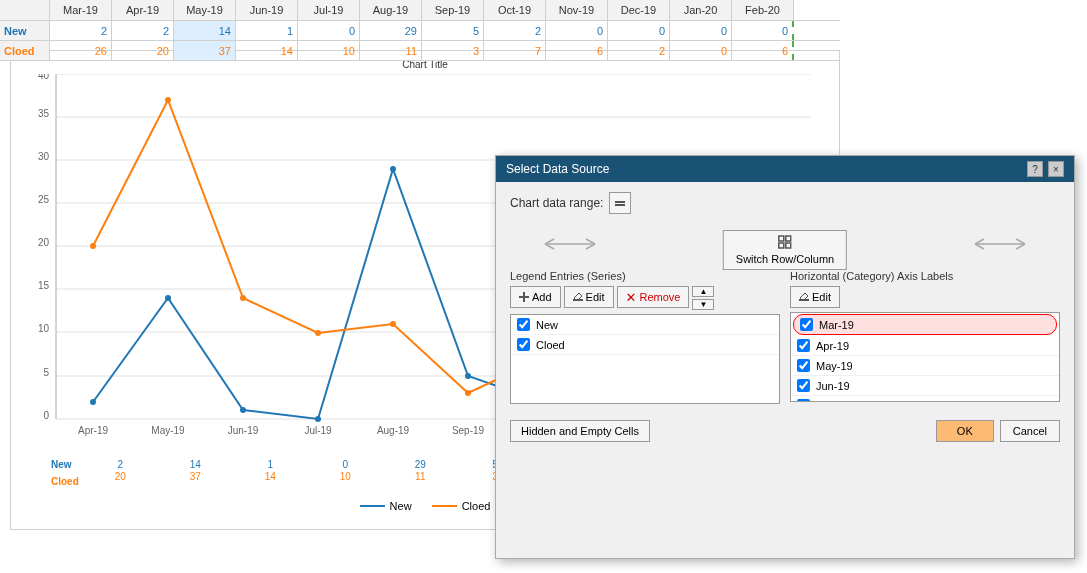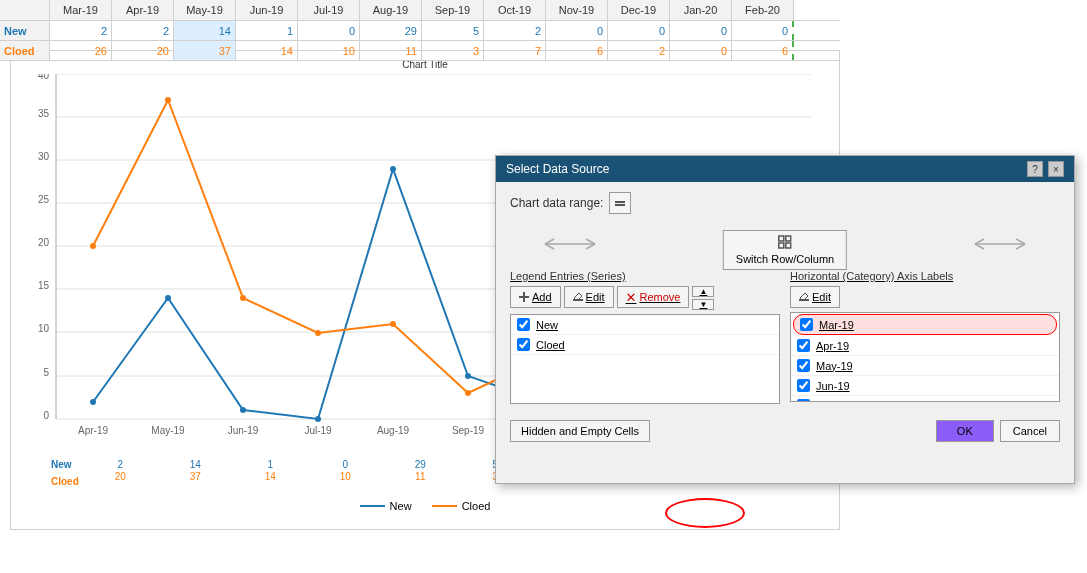--- a/index.html
+++ b/index.html
@@ -75,21 +75,21 @@
       font-size: 10px;
       color: #333;
     }
 
     
     .dialog-overlay {
       position: absolute;
       top: 155px;
       left: 495px;
       width: 580px;
-      height: 329px;
+      height: 404px;
       background: #f0f0f0;
       border: 1px solid #aaa;
       box-shadow: 3px 3px 10px rgba(0,0,0,0.3);
       z-index: 100;
     }
 
     .dialog-titlebar {
       background: #1a5276;
       color: white;
       padding: 5px 10px;
@@ -174,21 +174,20 @@
     }
 
     .two-panels {
       display: flex;
       gap: 10px;
       margin-bottom: 10px;
     }
 
     .panel {
       flex: 1;
-      text-decoration: underline;
     }
 
     .panel-header {
       font-size: 11px;
       color: #333;
       margin-bottom: 4px;
       font-weight: normal;
     }
 
     .panel-toolbar {
@@ -277,21 +276,21 @@
       font-size: 11px;
       cursor: pointer;
     }
 
     .dialog-ok-cancel {
       display: flex;
       gap: 6px;
     }
 
     .dialog-btn-ok {
-      background: #8b5cf6;
+      background: #fdba74;
       border: 1px solid #999;
       padding: 4px 20px;
       font-size: 11px;
       cursor: pointer;
     }
 
     .dialog-btn-cancel {
       background: #f5f5f5;
       border: 1px solid #999;
       padding: 4px 12px;

